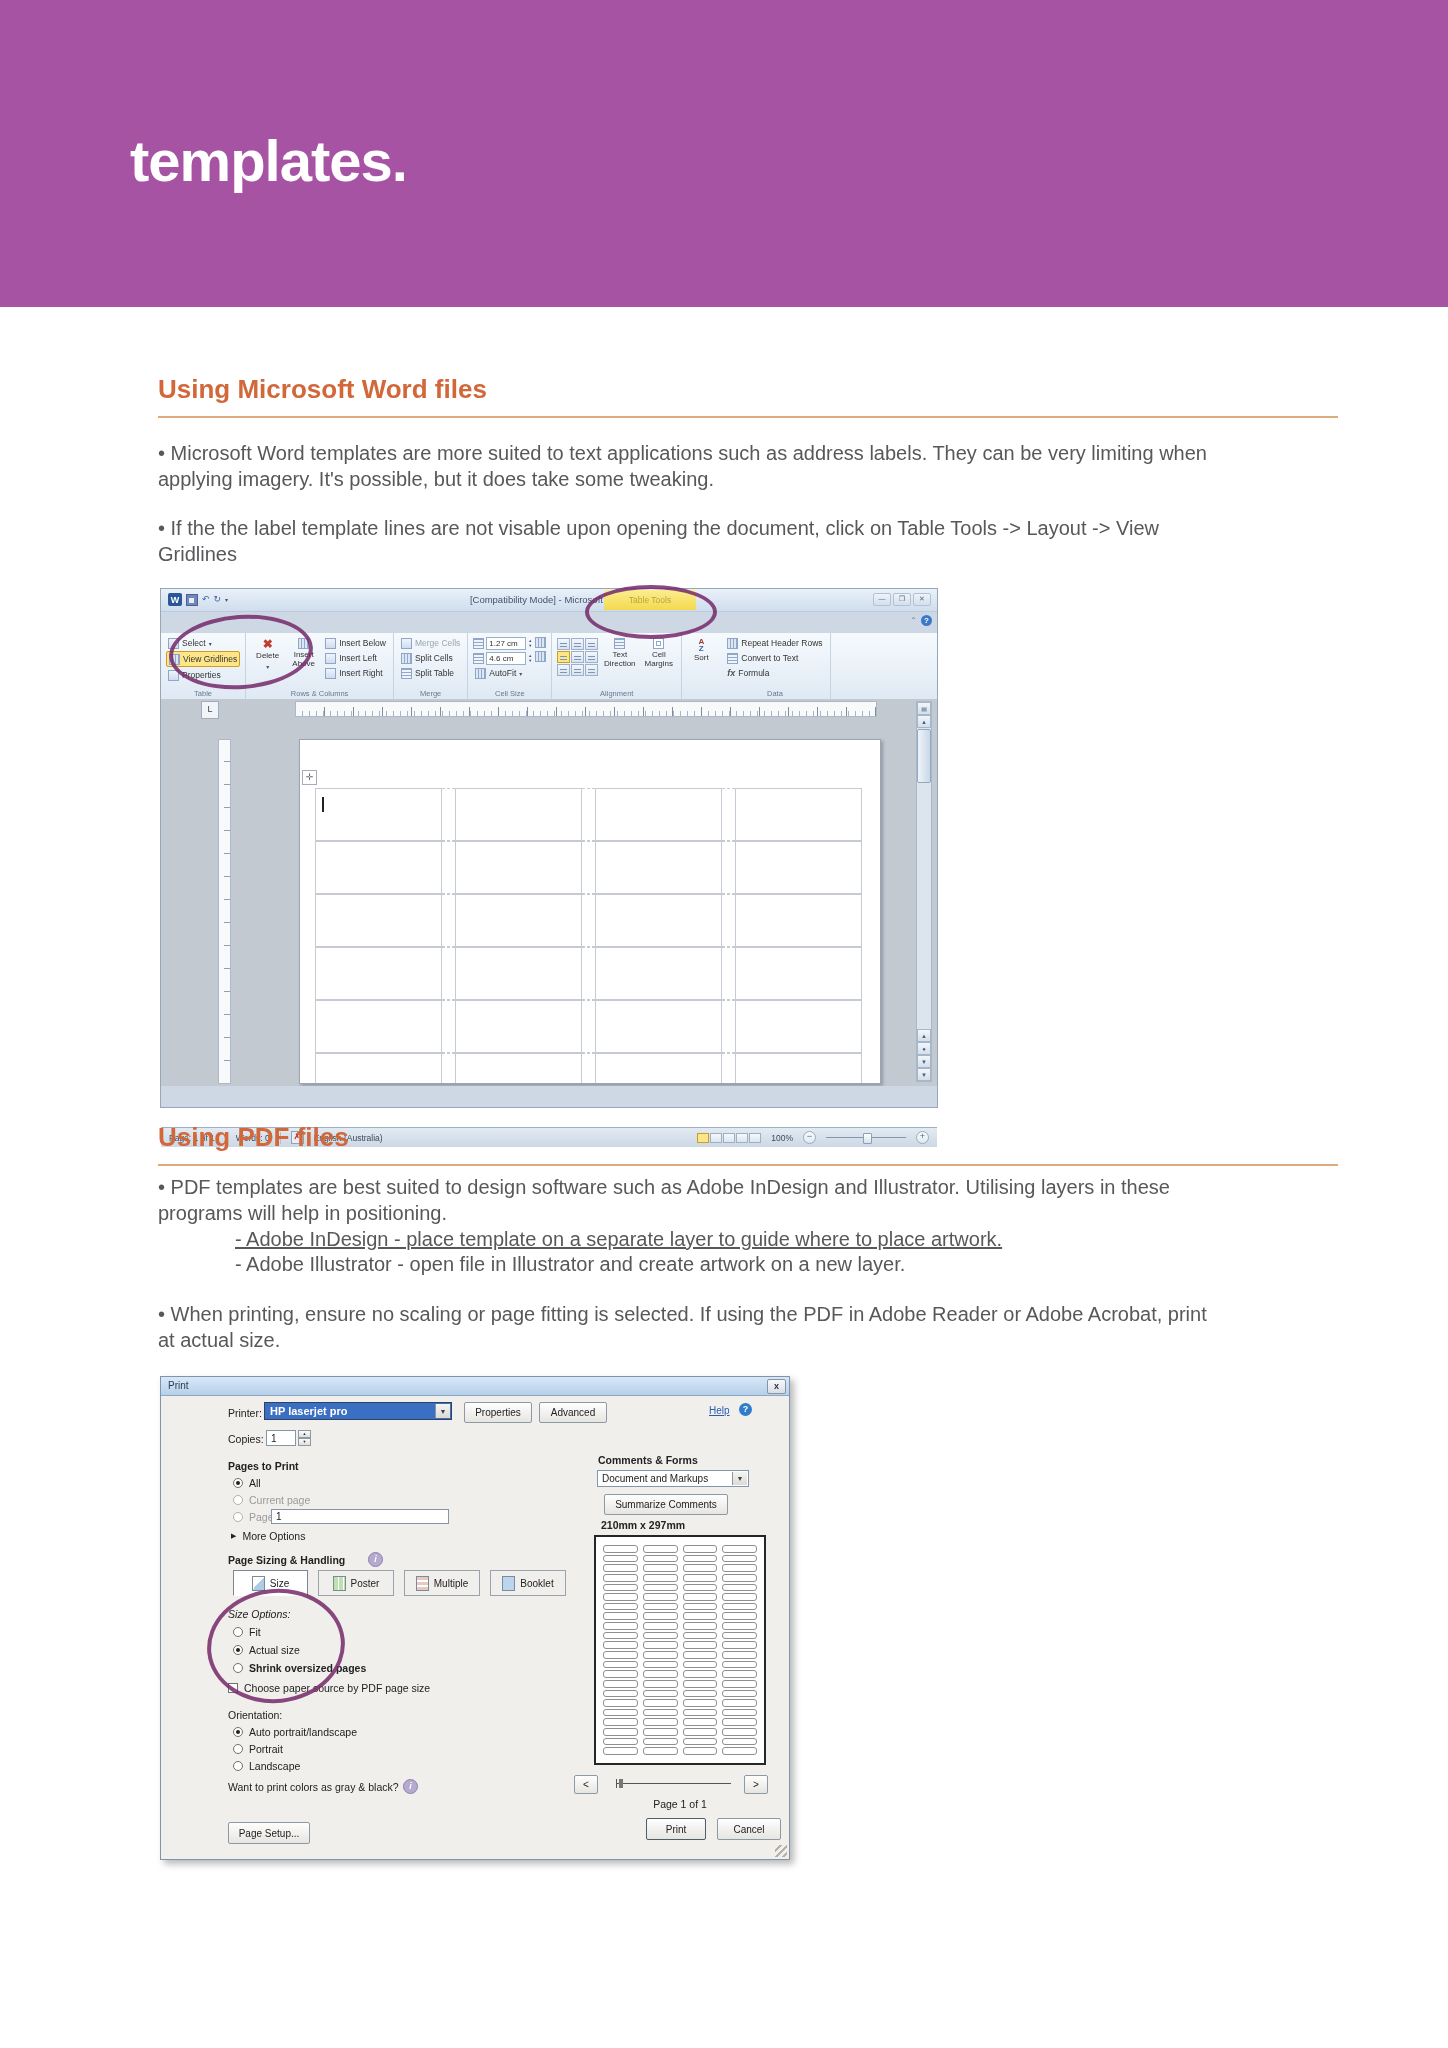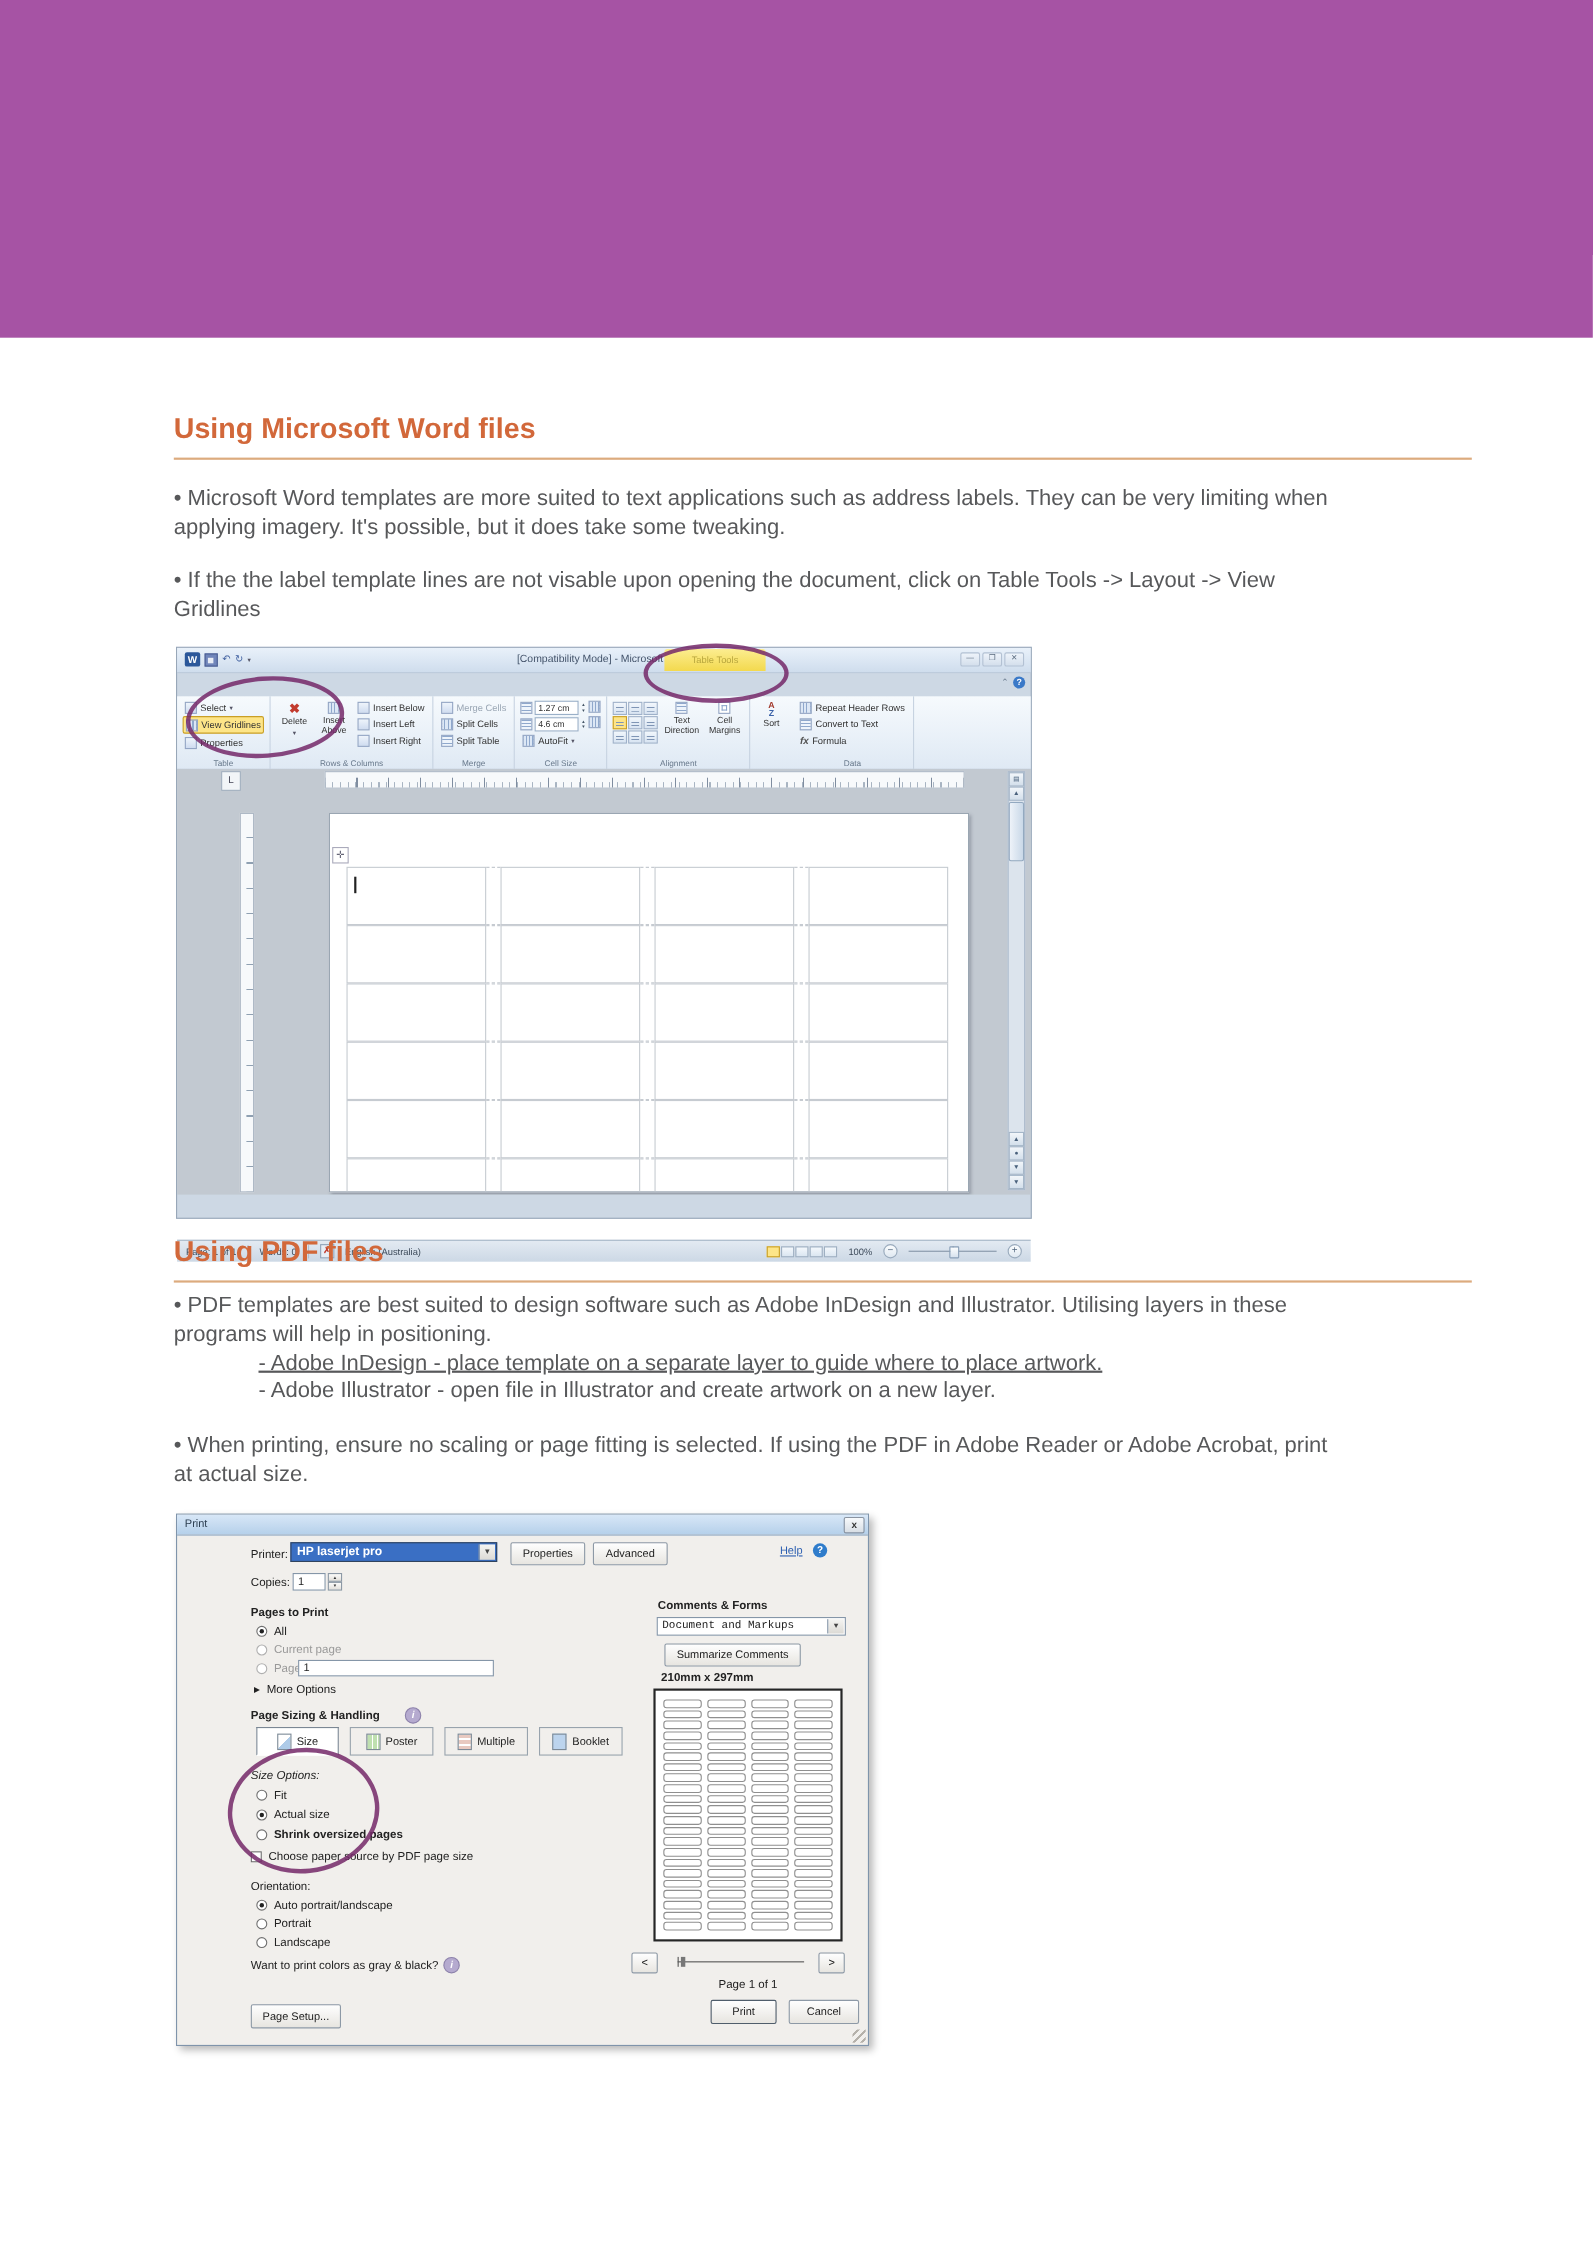--- a/index.html
+++ b/index.html
@@ -177,21 +177,21 @@
   .pvslider::before{content:'';position:absolute;left:0;top:-4px;width:1px;height:9px;background:#555;}
   .pvthumb{position:absolute;left:3px;top:-4px;width:4px;height:9px;background:#777;}
   .griplines{position:absolute;right:2px;bottom:2px;width:12px;height:12px;
              background:repeating-linear-gradient(135deg,transparent 0 3px,#b5b1aa 3px 5px);}
 </style>
 </head>
 <body>
 
 <div class="banner">
   <h1><br>
-      </h1>
+      <span>templates.</span></h1>
 </div>
 
 <h2 class="sec-h" style="top:374px;">Using Microsoft Word files</h2>
 <p class="para" style="top:441px;width:1060px;">• Microsoft Word templates are more suited to text applications such as address labels. They can be very limiting when applying imagery. It's possible, but it does take some tweaking.</p>
 <p class="para" style="top:516px;width:1080px;">• If the the label template lines are not visable upon opening the document, click on Table Tools -&gt; Layout -&gt; View Gridlines</p>
 
 <div class="word-window">
   <div class="wtitlebar">
     <div class="qat">
       <span class="wlogo">W</span>
@@ -551,21 +551,21 @@
     <span class="rd"></span>
     <span>Landscape</span>
     </div>
 
   <span class="pdlbl" style="left:67px;top:404px;">Want to print colors as gray &amp; black?</span>
   <span class="infoic" style="left:242px;top:402px;">i</span>
 
   <div class="xpbtn" style="left:67px;top:445px;width:80px;height:20px;">Page Setup...</div>
 
   <span class="pdbold" style="left:437px;top:77px;">Comments &amp; Forms</span>
-  <div class="field" style="left:436px;top:93px;width:172px;height:17px;font-family:Liberation Mono, monospace;">
+  <div class="field" style="left:436px;top:93px;width:152px;height:17px;">
     <span>Document and Markups</span>
     <span class="drop-arrow">▼</span>
     </div>
   <div class="xpbtn" style="left:443px;top:117px;width:122px;height:19px;">Summarize Comments</div>
   <span class="pdbold" style="left:440px;top:142px;">210mm x 297mm</span>
 
   <div id="preview-grid">
       <div class="pv-label"></div>
       <div class="pv-label"></div>
       <div class="pv-label"></div>

